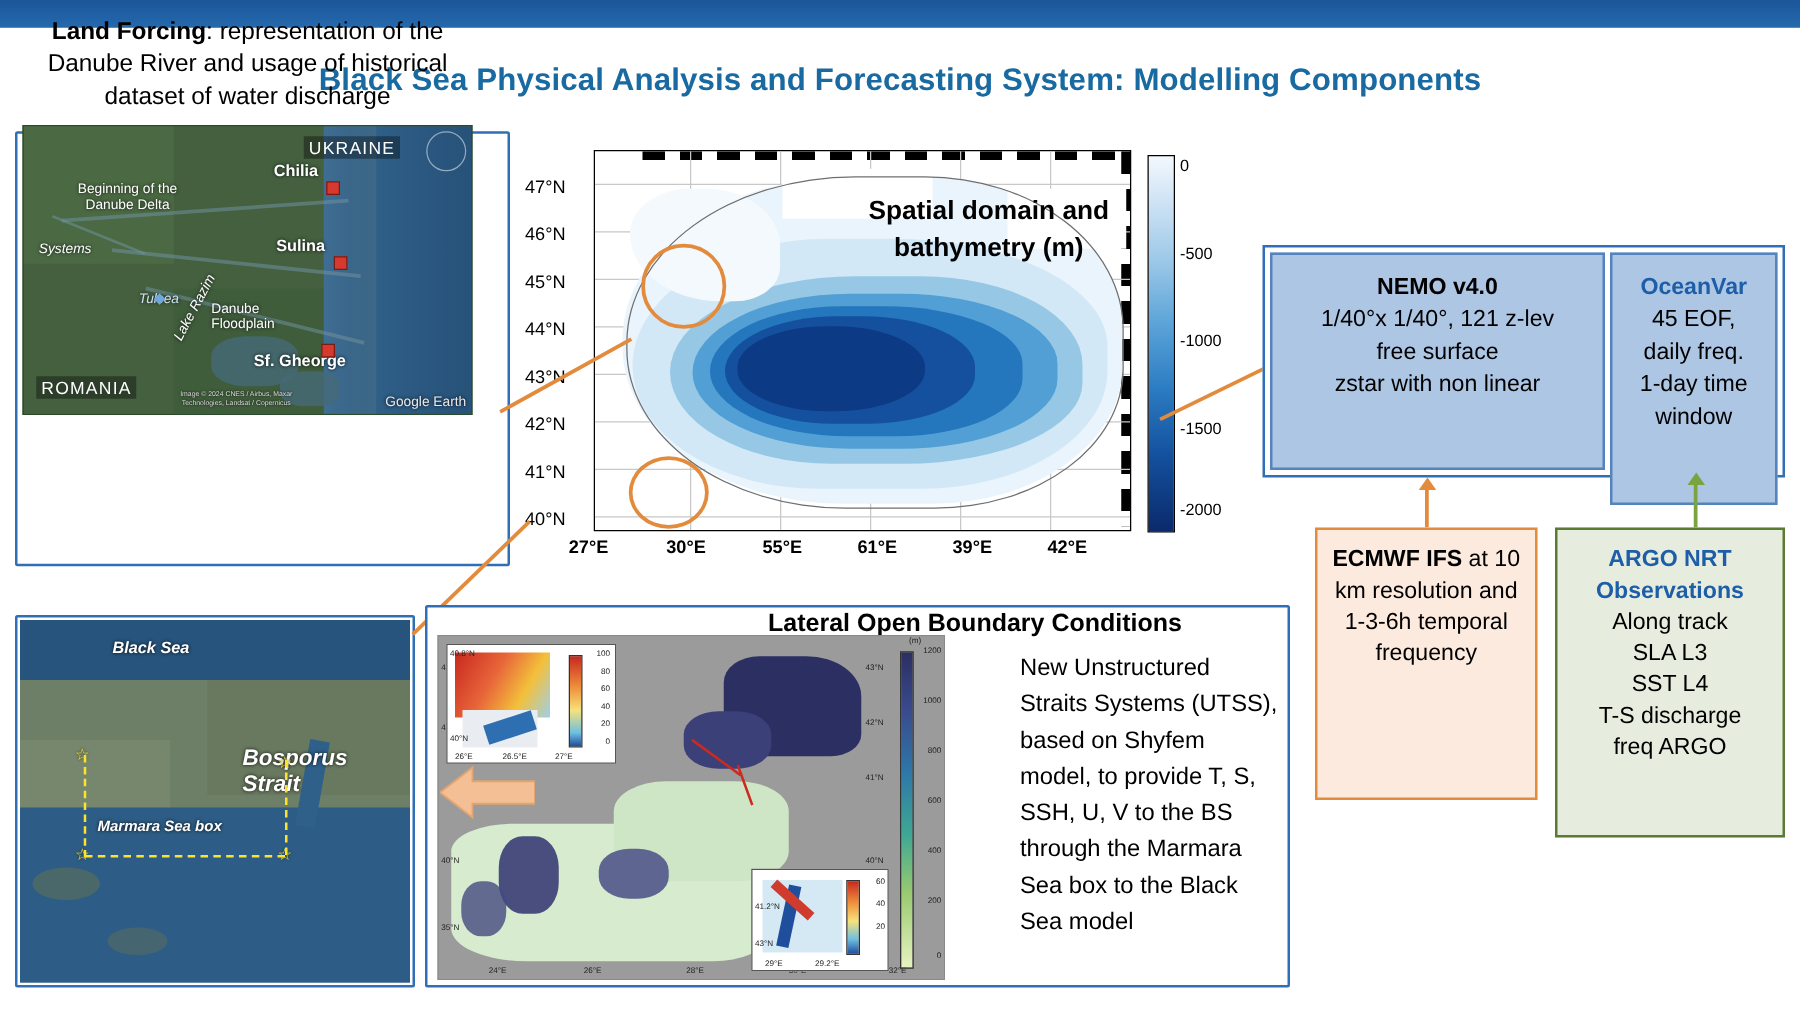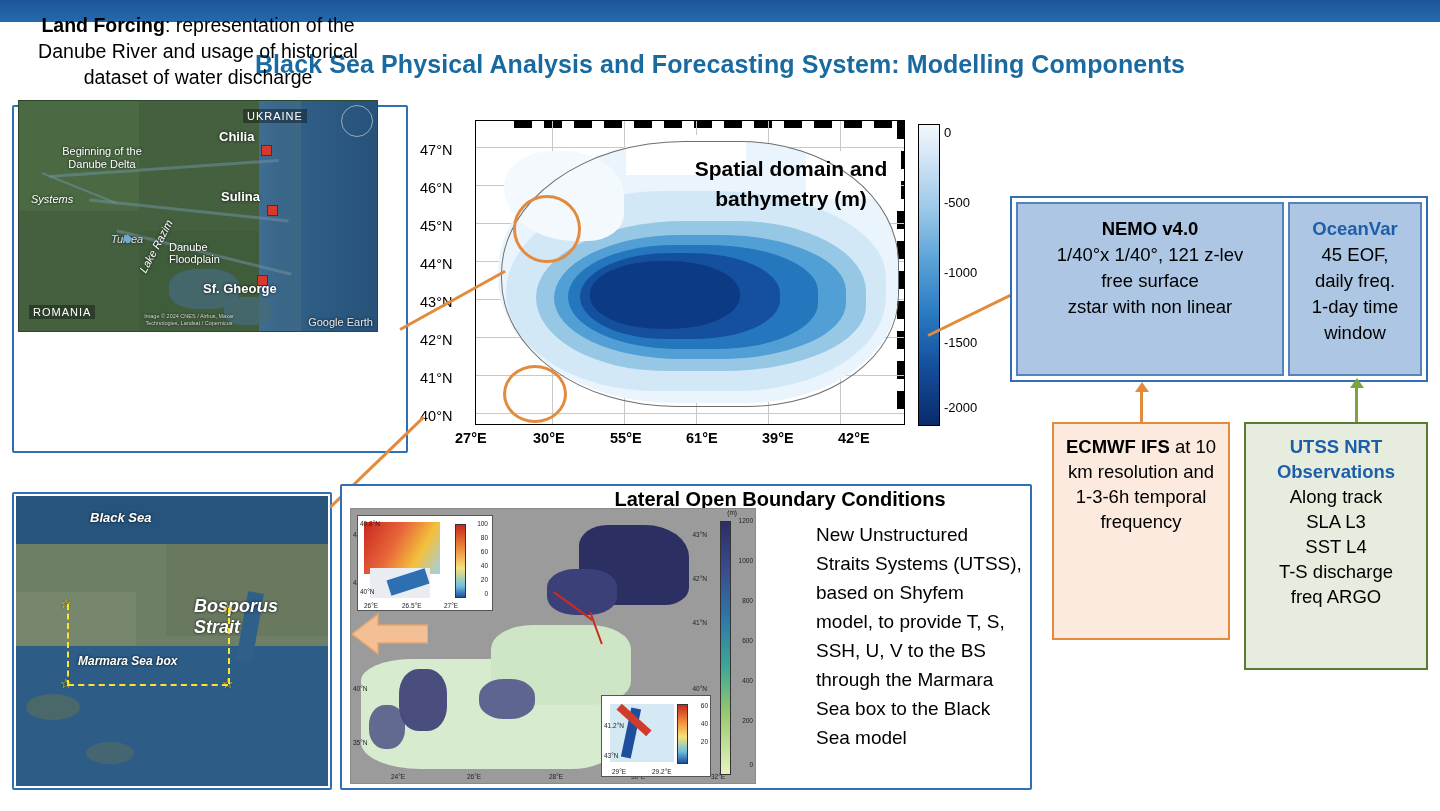--- a/index.html
+++ b/index.html
@@ -111,21 +111,21 @@
   .map-label.bold { font-weight: bold; font-size: 13px; }
   .map-pin {
     position: absolute;
     width: 9px; height: 9px;
     background: #d63a2f;
     border: 1px solid #7a1b14;
   }
   .map-country {
     position: absolute;
     color: #ffffff;
-    font-size: 11px;
+    font-size: 14px;
     letter-spacing: 1px;
     background: rgba(0,0,0,.35);
     padding: 1px 4px;
   }
   #ge-credit {
     position: absolute;
     right: 4px; bottom: 3px;
     color: #e9e9e9;
     font-size: 11px;
     text-shadow: 0 0 3px #000;
@@ -236,21 +236,21 @@
     box-sizing: border-box;
     padding: 12px 10px;
     text-align: center;
     font-size: 18.5px;
     line-height: 26px;
     color: #000;
   }
   #oceanvar-box {
     position: absolute;
     left: 1288px; top: 202px;
-    width: 134px; height: 174px;
+    width: 134px; height: 202px;
     background: #adc6e4;
     border: 2px solid #5583bb;
     box-sizing: border-box;
     padding: 12px 6px;
     text-align: center;
     font-size: 18.5px;
     line-height: 26px;
     color: #000;
   }
   .bx-title { font-weight: bold; }
@@ -539,21 +539,21 @@
 <div class="v-arrow" style="left:1355px;top:378px;height:44px;">
   <div class="shaft" style="top:8px;height:36px;background:#7aa43f;"></div>
   <div class="head" style="top:0;border-bottom:10px solid #7aa43f;"></div>
 </div>
 
 <div id="ecmwf-box">
   <span class="bx-title">ECMWF IFS</span><span> at 10 km resolution and 1-3-6h temporal frequency</span>
 </div>
 
 <div id="cmems-box">
-  <div class="cm-title">UTSS NRT</div>
+  <div class="cm-title">ARGO NRT</div>
   <div class="cm-title">Observations</div>
   <div>Along track</div>
   <div>SLA L3</div>
   <div>SST L4</div>
   <div>T-S discharge</div>
   <div>freq ARGO</div>
 </div>
 
 <div class="box box-blue" id="bosporus-box"></div>
 <div id="bosporus-map">

